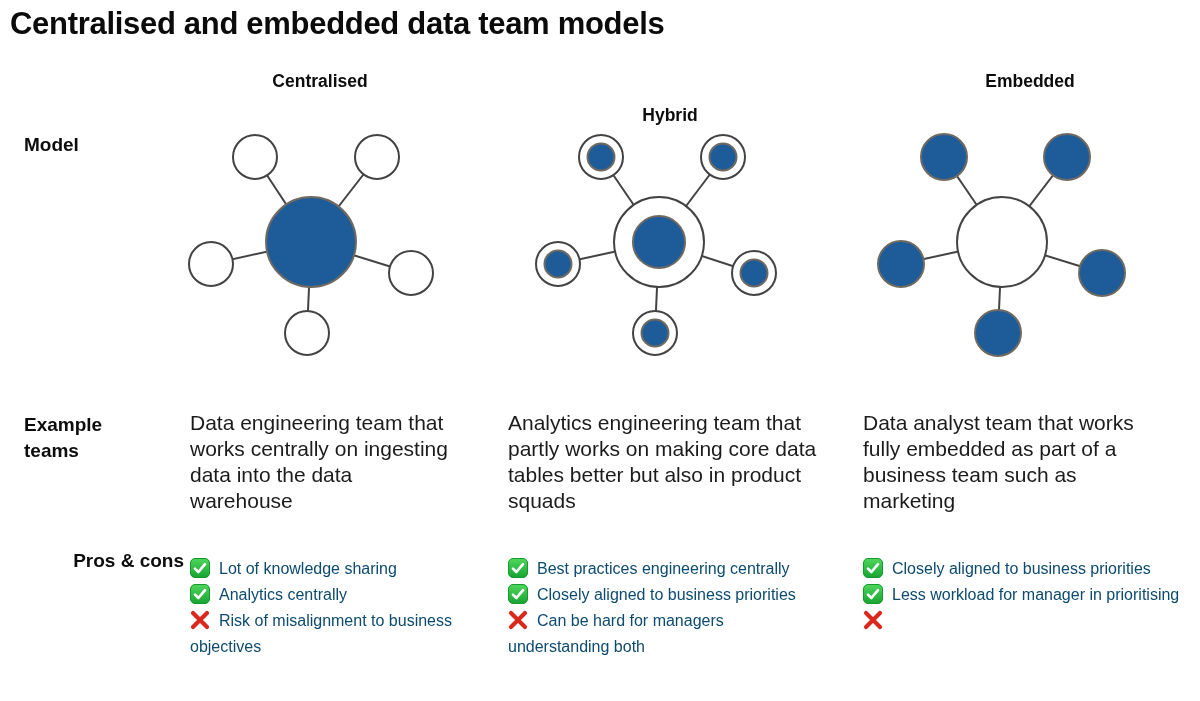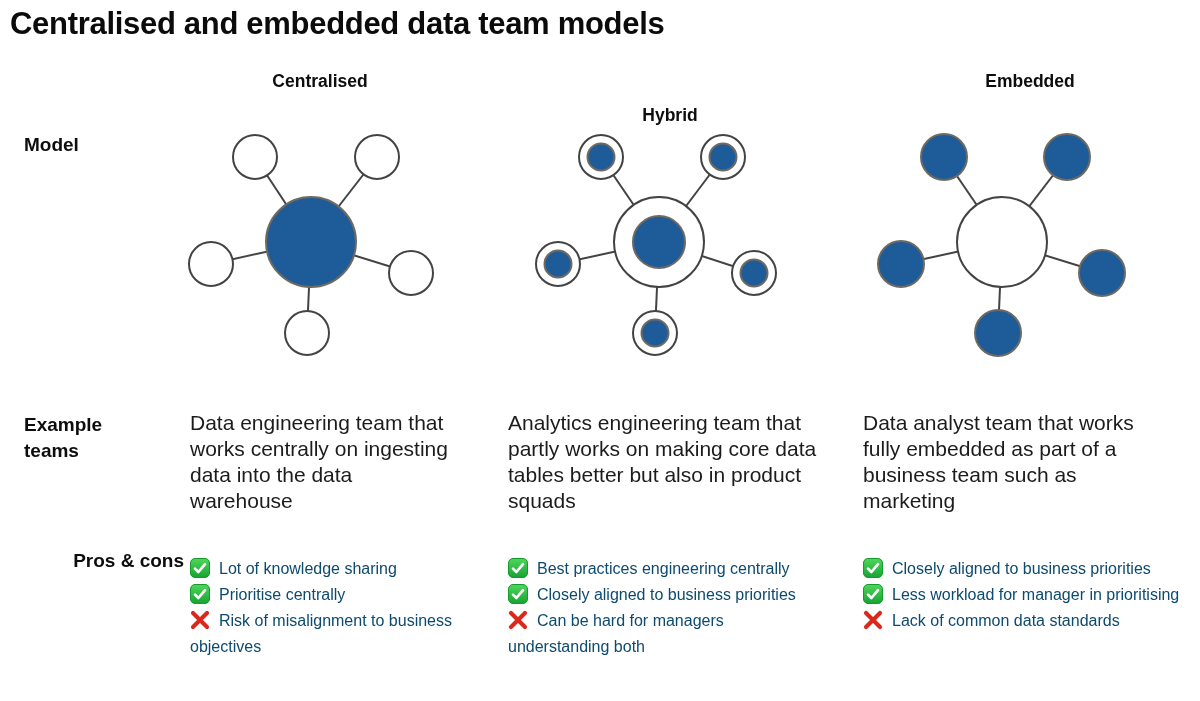--- a/index.html
+++ b/index.html
@@ -115,21 +115,21 @@
   <div class="example-text c3">Data analyst team that works fully embedded as part of a business team such as marketing</div>
 
   <div class="pclist c1">
     <p class="pcitem"><svg class="pcicon" viewBox="0 0 20 20">
           <rect x="0.5" y="0.5" width="19" height="19" rx="4.5" fill="url(#greenGrad)" stroke="#159a2c"></rect>
           <path d="M5 10.6 L8.4 14 L15 6.2" fill="none" stroke="#ffffff" stroke-width="2.7" stroke-linecap="round" stroke-linejoin="round"></path>
         </svg><span>Lot of knowledge sharing</span></p>
     <p class="pcitem"><svg class="pcicon" viewBox="0 0 20 20">
           <rect x="0.5" y="0.5" width="19" height="19" rx="4.5" fill="url(#greenGrad)" stroke="#159a2c"></rect>
           <path d="M5 10.6 L8.4 14 L15 6.2" fill="none" stroke="#ffffff" stroke-width="2.7" stroke-linecap="round" stroke-linejoin="round"></path>
-        </svg><span>Prioritise centrally</span></p>
+        </svg><span>Analytics centrally</span></p>
     <p class="pcitem"><svg class="pcicon" viewBox="0 0 20 20">
           <path d="M3 3 L17 17 M17 3 L3 17" stroke="#da291c" stroke-width="4.2" stroke-linecap="round"></path>
         </svg><span>Risk of misalignment to business objectives</span></p>
   </div>
 
   <div class="pclist c2">
     <p class="pcitem"><svg class="pcicon" viewBox="0 0 20 20">
           <rect x="0.5" y="0.5" width="19" height="19" rx="4.5" fill="url(#greenGrad)" stroke="#159a2c"></rect>
           <path d="M5 10.6 L8.4 14 L15 6.2" fill="none" stroke="#ffffff" stroke-width="2.7" stroke-linecap="round" stroke-linejoin="round"></path>
         </svg><span>Best practices engineering centrally</span></p>
@@ -146,16 +146,16 @@
     <p class="pcitem"><svg class="pcicon" viewBox="0 0 20 20">
           <rect x="0.5" y="0.5" width="19" height="19" rx="4.5" fill="url(#greenGrad)" stroke="#159a2c"></rect>
           <path d="M5 10.6 L8.4 14 L15 6.2" fill="none" stroke="#ffffff" stroke-width="2.7" stroke-linecap="round" stroke-linejoin="round"></path>
         </svg><span>Closely aligned to business priorities</span></p>
     <p class="pcitem"><svg class="pcicon" viewBox="0 0 20 20">
           <rect x="0.5" y="0.5" width="19" height="19" rx="4.5" fill="url(#greenGrad)" stroke="#159a2c"></rect>
           <path d="M5 10.6 L8.4 14 L15 6.2" fill="none" stroke="#ffffff" stroke-width="2.7" stroke-linecap="round" stroke-linejoin="round"></path>
         </svg><span>Less workload for manager in prioritising</span></p>
     <p class="pcitem"><svg class="pcicon" viewBox="0 0 20 20">
           <path d="M3 3 L17 17 M17 3 L3 17" stroke="#da291c" stroke-width="4.2" stroke-linecap="round"></path>
-        </svg><span>Lack of common data standards</span></p>
+        </svg></p>
   </div>
 
 </div>
 
 </body></html>

